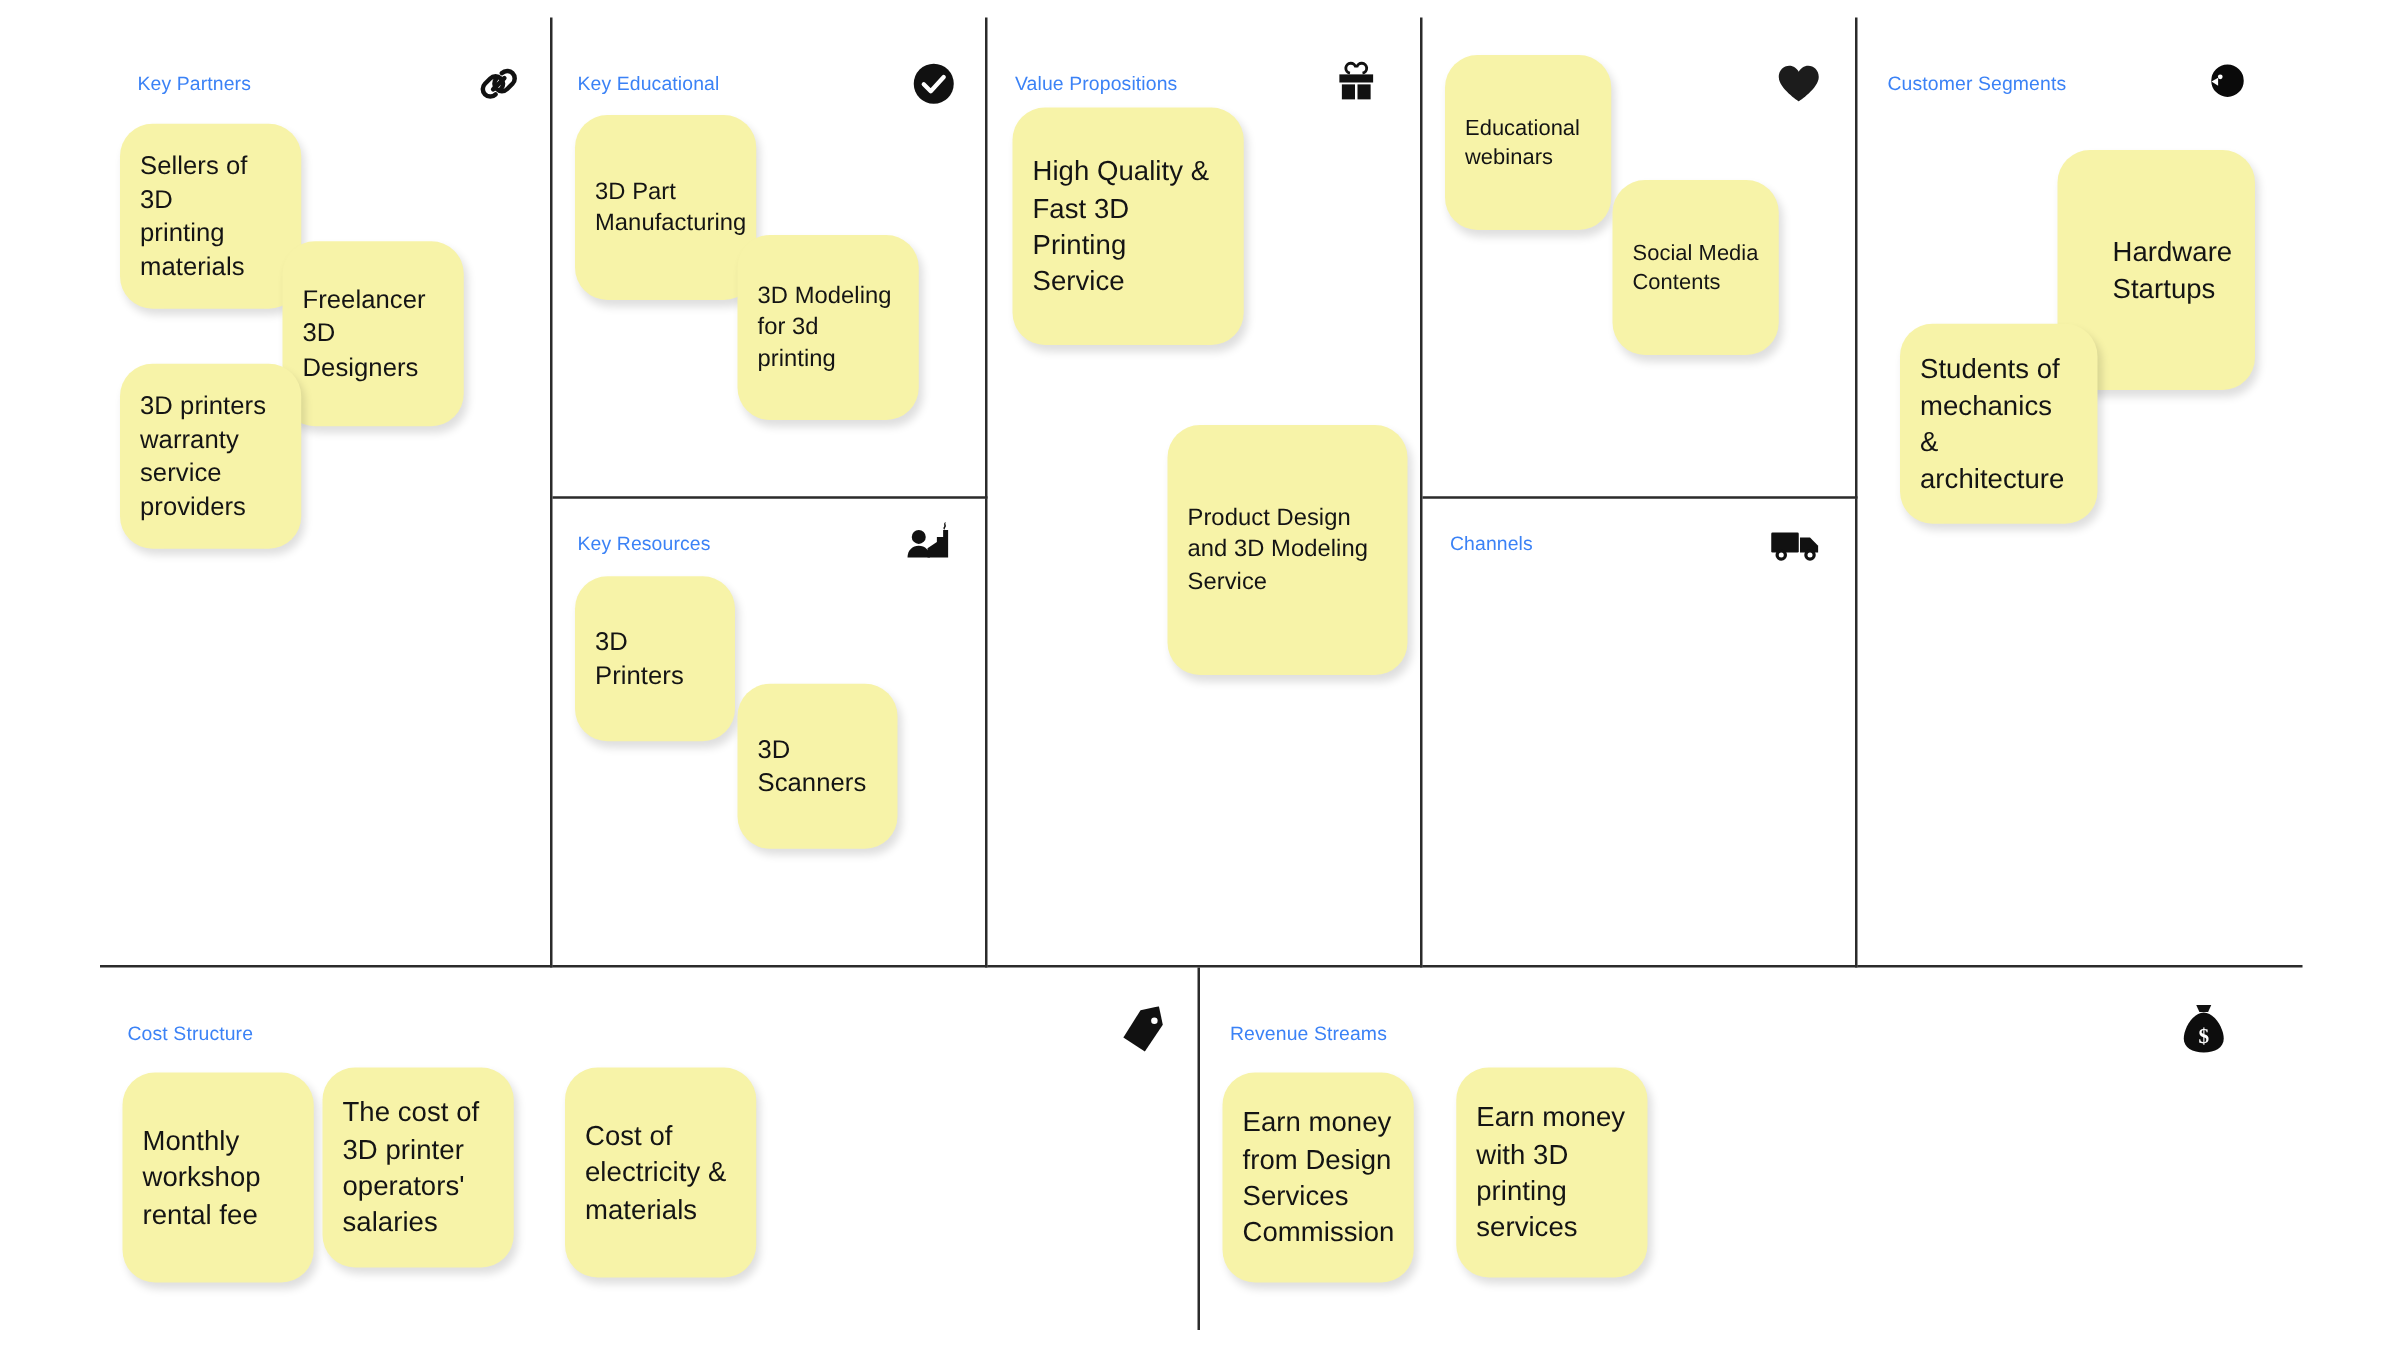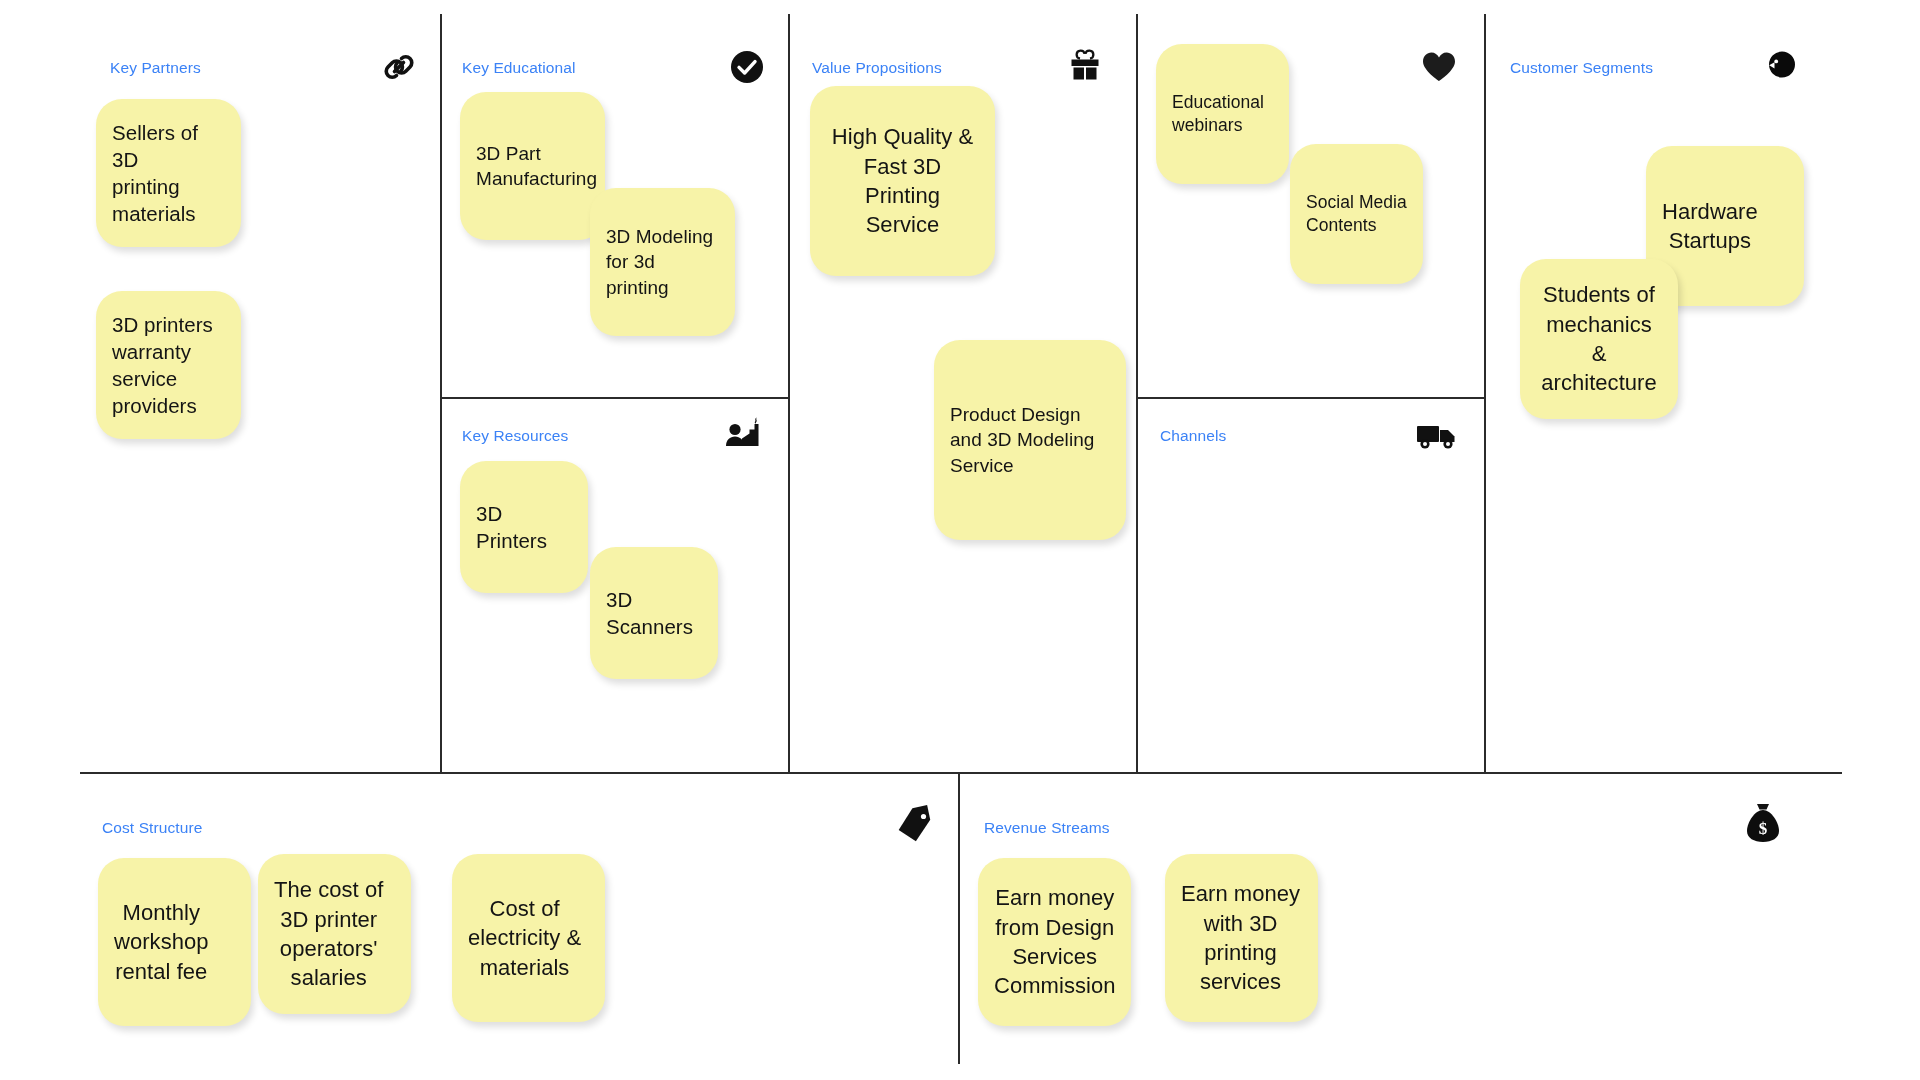--- a/index.html
+++ b/index.html
@@ -64,21 +64,21 @@
     padding: 0 16px;
     font-size: 20.5px;
     line-height: 1.33;
     color: #141414;
     white-space: pre-line;
     font-weight: 400;
     letter-spacing: 0.05px;
   }
   .note.small .note-text { font-size: 17.5px; line-height: 1.32; }
   .note.mid   .note-text { font-size: 19px;   line-height: 1.33; }
-  .note.big   .note-text { font-size: 22px;   line-height: 1.34; text-align: center; }
+  .note.big   .note-text { font-size: 22px;   line-height: 1.34; }
 </style>
 </head>
 <body>
 
 <div id="canvas">
 
   <div class="block b-border-right b-border-bottom" style="left:80px; top:14px; width:362px; height:760px;">
     <div class="block-title" style="left:30px; top:45px;">Key Partners</div>
     <div class="block-icon" style="left:296px; top:30px;">
       <svg width="36" height="36" viewBox="0 0 36 36">
@@ -87,20 +87,24 @@
           <path d="M20.5 9.5 a6 6 0 0 1 8.5 8.5 l-4.2 4.2 a6 6 0 0 1 -8.5 -8.5"></path>
           <path d="M15.5 26.5 a6 6 0 0 1 -8.5 -8.5 l4.2 -4.2 a6 6 0 0 1 8.5 8.5"></path>
         </g>
       </svg>
     </div>
 
     <div class="note" style="left:16px; top:85px; width:145px; height:148px;">
       <span class="note-text">Sellers of 3D
 printing
 materials</span>
+    </div>
+    <div class="note" style="left:146px; top:179px; width:145px; height:148px;">
+      <span class="note-text">Freelancer
+3D Designers</span>
     </div>
     <div class="note" style="left:16px; top:277px; width:145px; height:148px;">
       <span class="note-text">3D printers
 warranty
 service
 providers</span>
     </div>
   </div>
 
   <div class="block b-border-right b-border-bottom" style="left:442px; top:14px; width:348px; height:385px;">
@@ -209,21 +213,21 @@
     <div class="block-title" style="left:24px; top:45px;">Customer Segments</div>
     <div class="block-icon" style="left:272px; top:28px;">
       <svg width="40" height="40" viewBox="0 0 40 40">
         <path d="M34 19.5 A13 13 0 1 1 21 6.5 A13 13 0 0 1 34 19.5 Z" fill="#0a0a0a"></path>
         <path d="M9.5 19.5 L14 15.5 L14 23.5 Z" fill="#0a0a0a"></path>
         <path d="M8.2 20.2 L13.5 17.2 L13.5 23.6 Z" fill="#ffffff"></path>
         <circle cx="15.2" cy="16.4" r="1.9" fill="#ffffff"></circle>
       </svg>
     </div>
 
-    <div class="note big" style="left:160px; top:132px; width:158px; height:160px;">
+    <div class="note big" style="left:160px; top:106px; width:158px; height:192px;padding-left:28px;">
       <span class="note-text">Hardware
 Startups</span>
     </div>
     <div class="note big" style="left:34px; top:245px; width:158px; height:160px;">
       <span class="note-text">Students of
 mechanics &amp;
 architecture</span>
     </div>
   </div>
 

